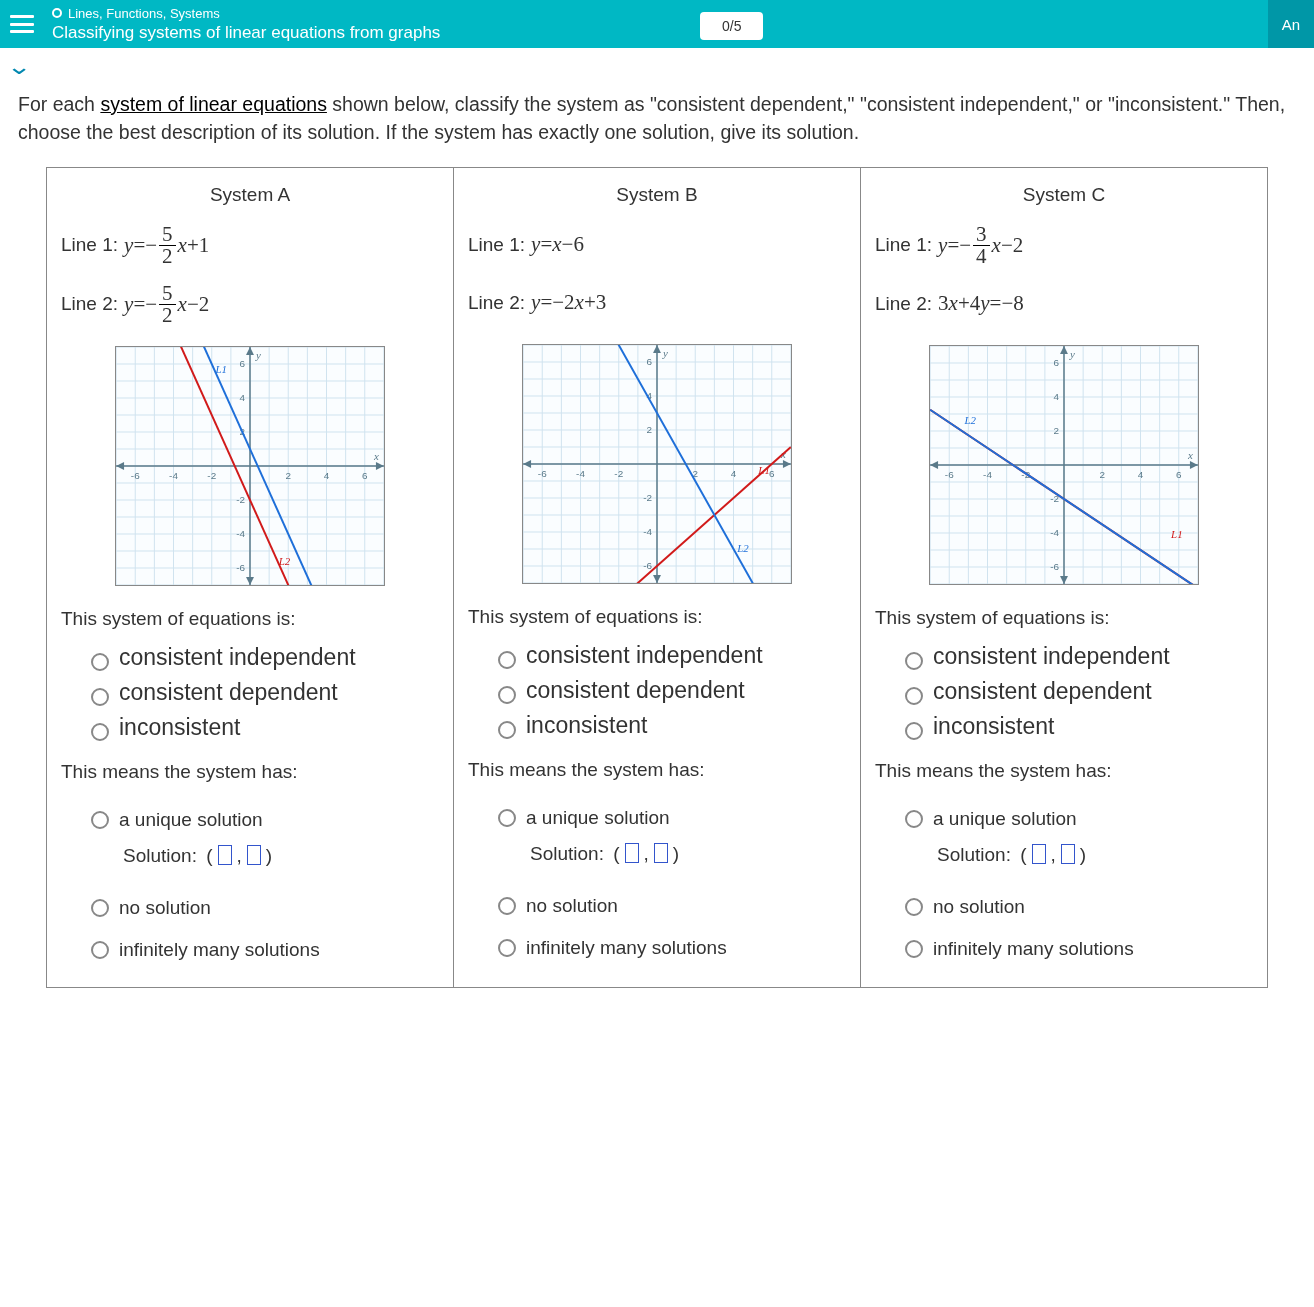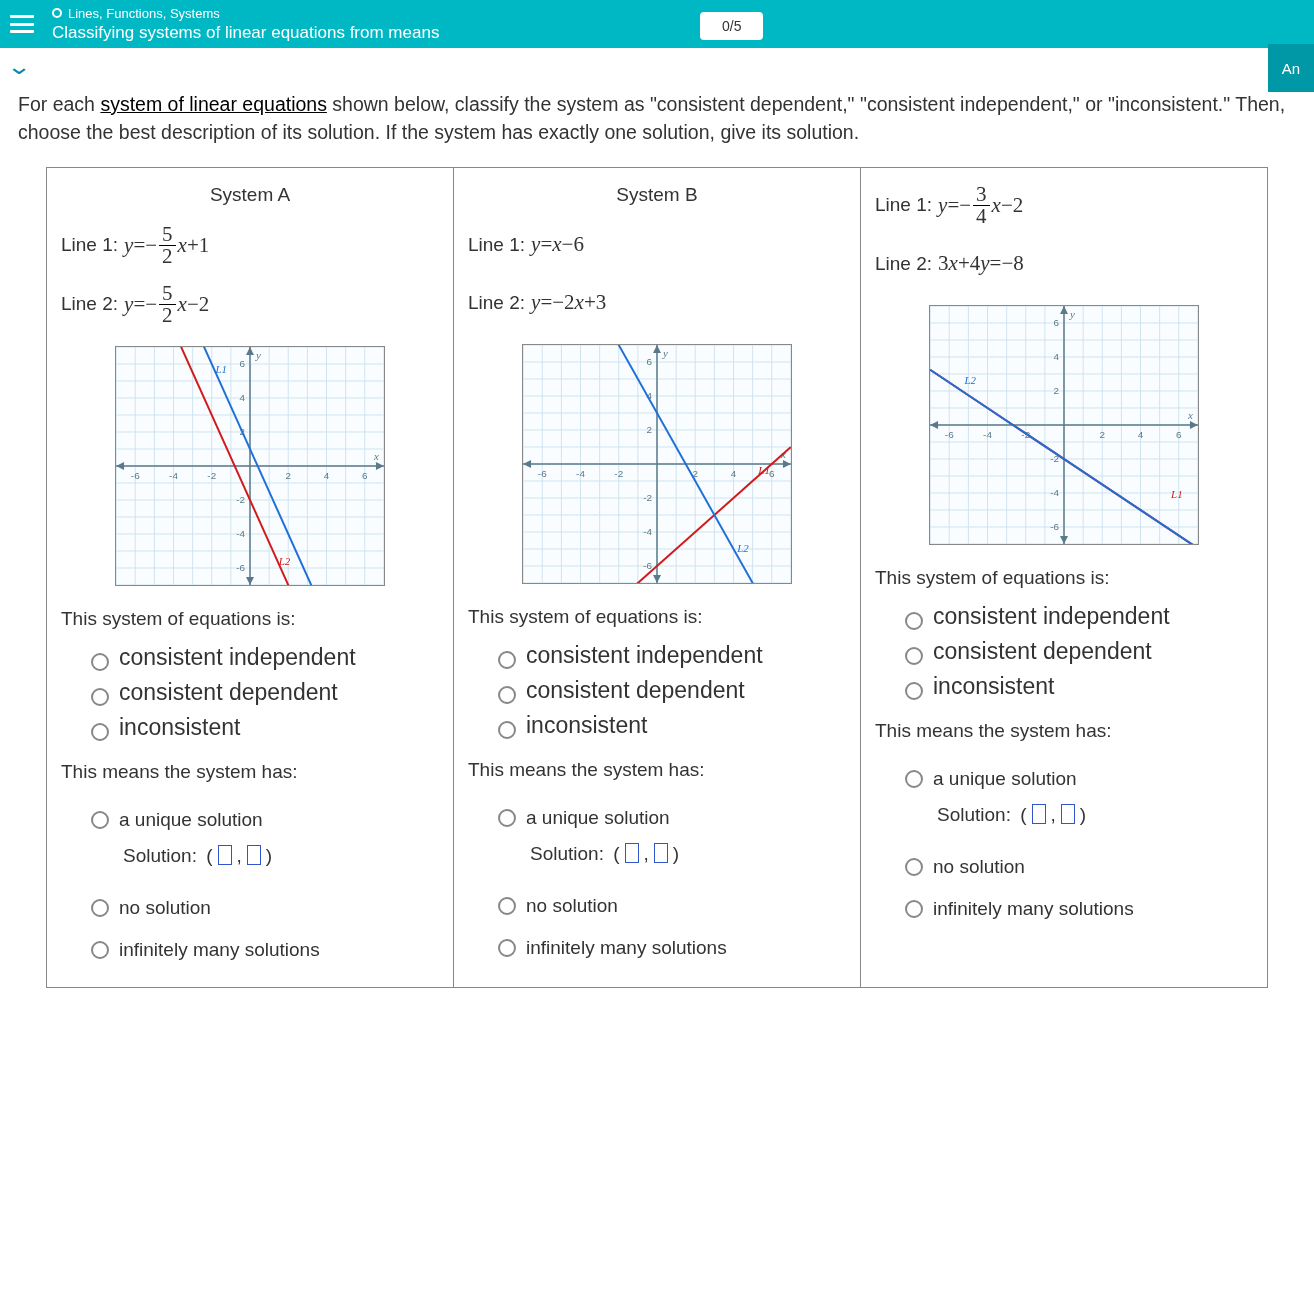--- a/index.html
+++ b/index.html
@@ -32,21 +32,21 @@
   .dot{ width:10px;height:10px;border:2px solid #fff;border-radius:50%; display:inline-block;}
   .lesson-title { font-size: 17px; font-weight:400; margin-top:2px;}
   .progress-pill{
     position:absolute; left:700px; top:12px;
     background:#fff; color:#333; font-size:14px;
     padding:6px 22px; border-radius:4px;
   }
   .right-btn{
     position:absolute; right:0; top:0; height:100%;
     background:#0097a7; color:#fff; padding:0 14px;
-    display:flex; align-items:center; font-size:15px;margin-top:44px;
+    display:flex; align-items:center; font-size:15px;
   }
   .chevron-row{
     display:flex; align-items:center; padding:6px 10px;
   }
   .chevron-down{
     color:#0288b0; font-size:22px; cursor:pointer;
     transform:scaleX(1.4);
   }
   .prompt{
     padding: 4px 18px 20px 18px;
@@ -104,21 +104,21 @@
   <div class="menu-icon">
     <span></span>
       <span></span>
       <span></span>
   </div>
   <div class="title-block">
     <div class="breadcrumb">
       <span class="dot"></span>
       <span>Lines, Functions, Systems</span>
     </div>
-    <div class="lesson-title">Classifying systems of linear equations from means</div>
+    <div class="lesson-title">Classifying systems of linear equations from graphs</div>
   </div>
   <div class="progress-pill">0/5</div>
   <div class="right-btn">An</div>
 </div>
 
 <div class="chevron-row">
   <span class="chevron-down">⌄</span>
 </div>
 
 <div class="prompt">
@@ -359,20 +359,21 @@
         <span class="radio"></span>
         <span>no solution</span>
       </div>
     <div class="opt2">
         <span class="radio"></span>
         <span>infinitely many solutions</span>
       </div>
   </div>
 
   <div class="system">
+    <div class="sys-title">System C</div>
 
     <div class="eq-row">
       <span class="eq-label">Line 1: </span>
       <span class="ital">y</span>
         <span>=</span>
         <span>−</span>
       <span class="frac">
           <span class="num">3</span>
           <span class="den">4</span>
         </span>

